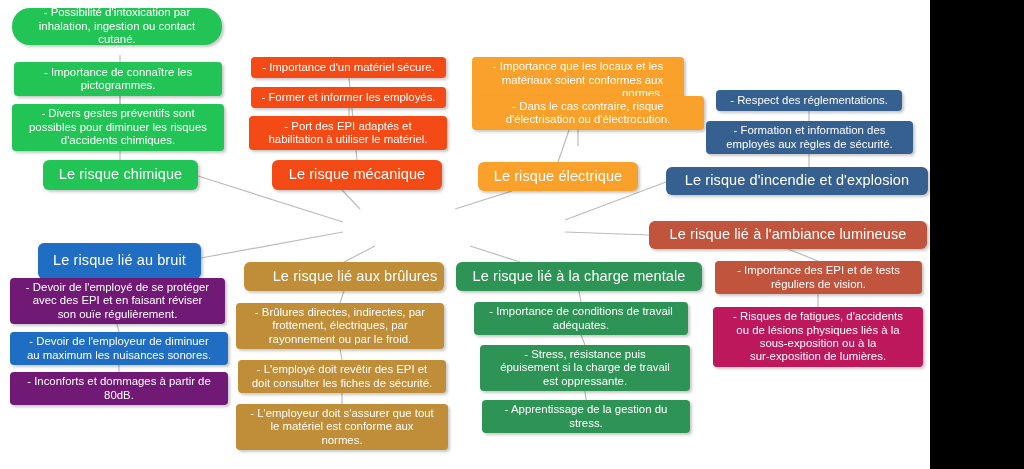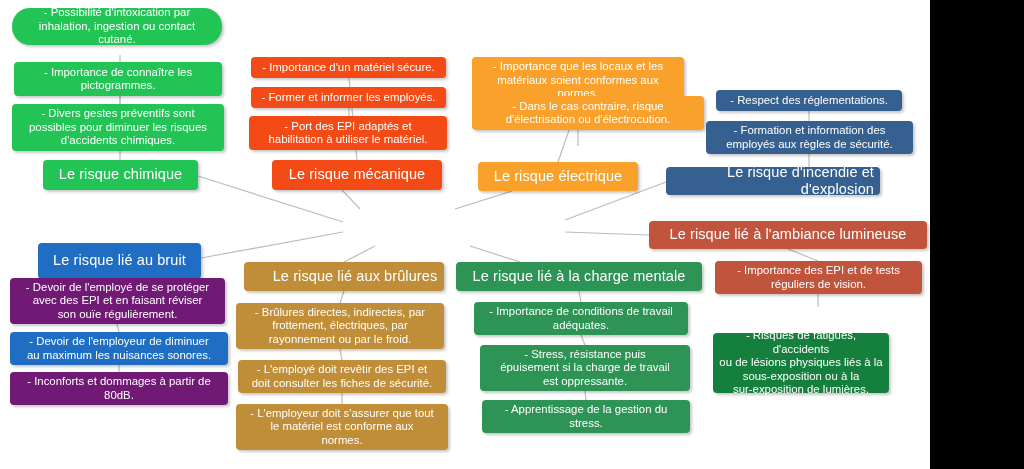--- a/index.html
+++ b/index.html
@@ -44,20 +44,21 @@
     align-items: center;
     justify-content: center;
     padding: 2px 6px;
     line-height: 1.18;
     box-shadow: 2px 2px 3px rgba(0,0,0,0.22);
     white-space: pre-line;
   }
   .topic {
     font-size: 14.5px;
     letter-spacing: 0.1px;
+    border-radius: 6px;
   }
   .leaf {
     font-size: 11.4px;
   }
   #center-node {
     position: absolute;
     background: #3a3a38;
     color: #ffffff;
     border-radius: 5px;
     font-size: 17.5px;
@@ -121,33 +122,33 @@
 pictogrammes.</div>
       <div class="node leaf" style="left: 12px; top: 104px; width: 212px; height: 47px; background: rgb(35, 196, 86);">- Divers gestes préventifs sont
 possibles pour diminuer les risques
 d'accidents chimiques.</div>
       <div class="node topic" style="left: 272px; top: 160px; width: 170px; height: 30px; background: rgb(244, 74, 22);">Le risque mécanique</div>
       <div class="node leaf" style="left: 251px; top: 57px; width: 195px; height: 21px; background: rgb(244, 74, 22);">- Importance d'un matériel sécure.</div>
       <div class="node leaf" style="left: 251px; top: 87px; width: 195px; height: 21px; background: rgb(244, 74, 22);">- Former et informer les employés.</div>
       <div class="node leaf" style="left: 249px; top: 116px; width: 198px; height: 34px; background: rgb(244, 74, 22);">- Port des EPI adaptés et
 habilitation à utiliser le matériel.</div>
       <div class="node topic" style="left: 478px; top: 162px; width: 160px; height: 29px; background: rgb(249, 161, 43);">Le risque électrique</div>
-      <div class="node leaf" style="left: 472px; top: 57px; width: 212px; height: 47px; background: rgb(249, 161, 43);">- Importance que les locaux et les
+      <div class="node leaf" style="left: 472px; top: 57px; width: 212px; height: 47px; background: rgb(249, 161, 43); text-align: right;">- Importance que les locaux et les
 matériaux soient conformes aux
 normes.</div>
       <div class="node leaf" style="left: 472px; top: 96px; width: 232px; height: 34px; background: rgb(249, 161, 43);">- Dans le cas contraire, risque
 d'électrisation ou d'électrocution.</div>
-      <div class="node topic" style="left: 666px; top: 167px; width: 214px; height: 28px; background: rgb(54, 96, 143); text-align: right;">Le risque d'incendie et d'explosion</div>
+      <div class="node topic" style="left: 666px; top: 167px; width: 262px; height: 28px; background: rgb(54, 96, 143); text-align: right;">Le risque d'incendie et d'explosion</div>
       <div class="node leaf" style="left: 716px; top: 90px; width: 186px; height: 21px; background: rgb(54, 96, 143);">- Respect des réglementations.</div>
       <div class="node leaf" style="left: 706px; top: 121px; width: 207px; height: 33px; background: rgb(54, 96, 143);">- Formation et information des
 employés aux règles de sécurité.</div>
       <div class="node topic" style="left: 649px; top: 221px; width: 278px; height: 28px; background: rgb(193, 84, 60);">Le risque lié à l'ambiance lumineuse</div>
       <div class="node leaf" style="left: 715px; top: 261px; width: 207px; height: 33px; background: rgb(193, 84, 60);">- Importance des EPI et de tests
 réguliers de vision.</div>
-      <div class="node leaf" style="left: 713px; top: 307px; width: 176px; height: 60px; background: #15803d; margin-top: 26px;">- Risques de fatigues, d'accidents
+      <div class="node leaf" style="left: 713px; top: 307px; width: 210px; height: 60px; background: #be185d;">- Risques de fatigues, d'accidents
 ou de lésions physiques liés à la
 sous-exposition ou à la
 sur-exposition de lumières.</div>
       <div class="node topic" style="left: 456px; top: 262px; width: 246px; height: 29px; background: rgb(46, 148, 85);">Le risque lié à la charge mentale</div>
       <div class="node leaf" style="left: 474px; top: 302px; width: 214px; height: 33px; background: rgb(46, 148, 85);">- Importance de conditions de travail
 adéquates.</div>
       <div class="node leaf" style="left: 480px; top: 345px; width: 210px; height: 46px; background: rgb(46, 148, 85);">- Stress, résistance puis
 épuisement si la charge de travail
 est oppressante.</div>
       <div class="node leaf" style="left: 482px; top: 400px; width: 208px; height: 33px; background: rgb(46, 148, 85);">- Apprentissage de la gestion du

